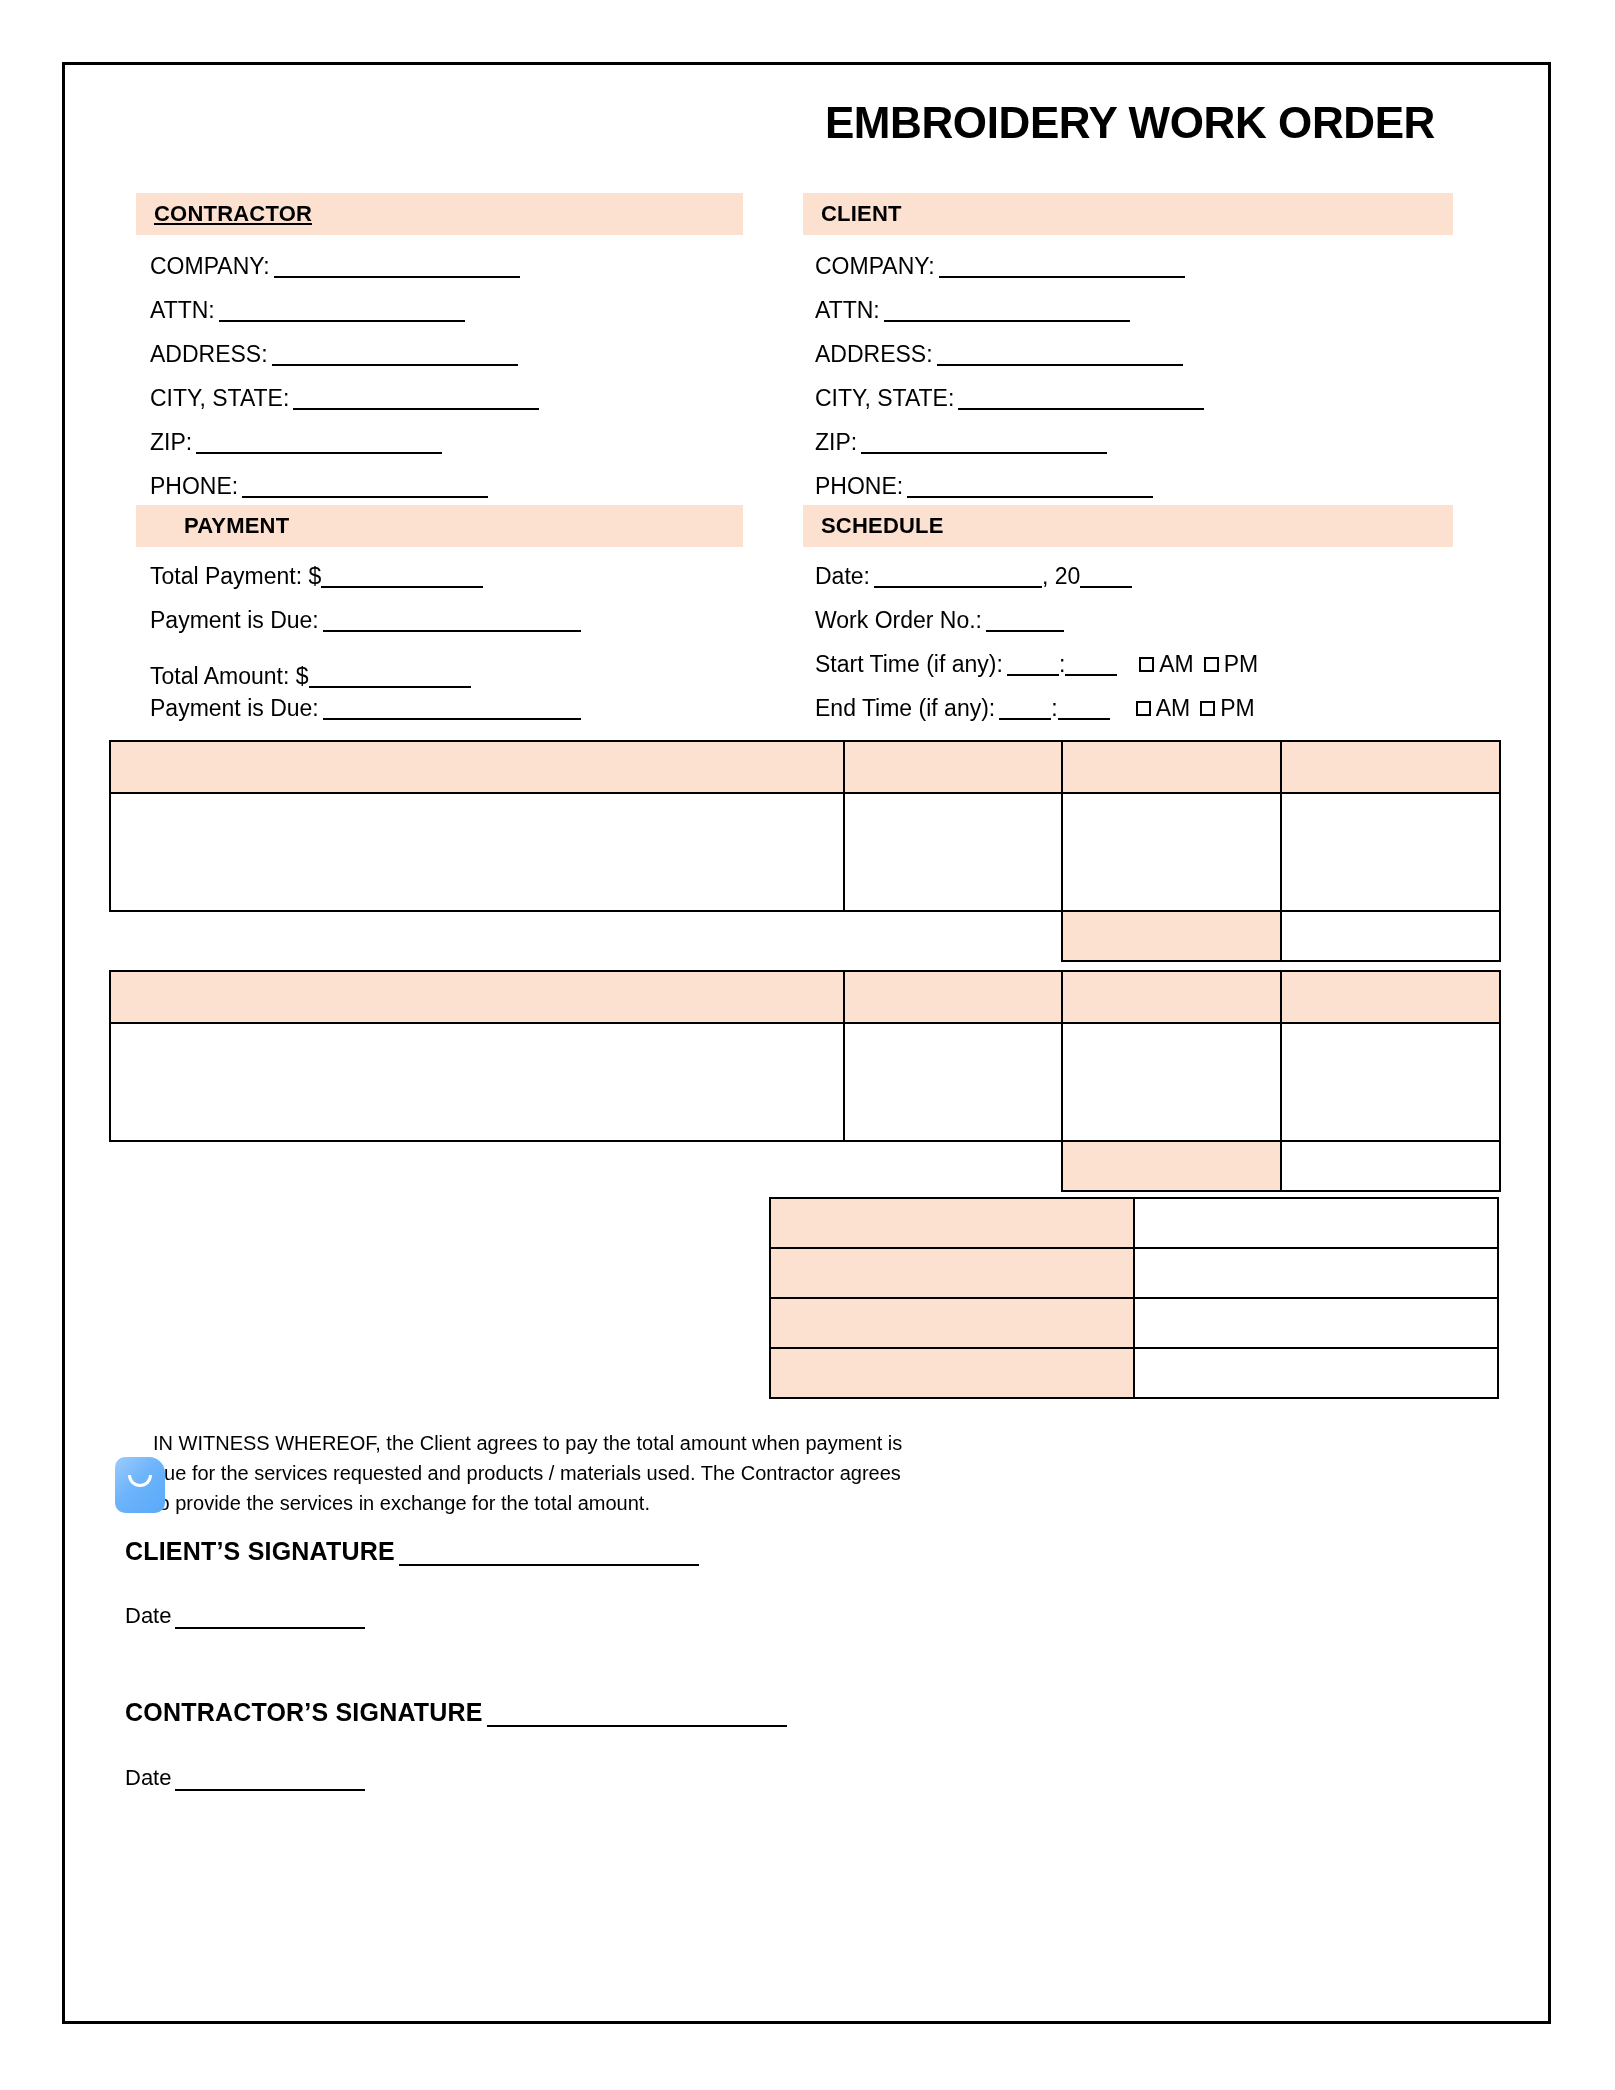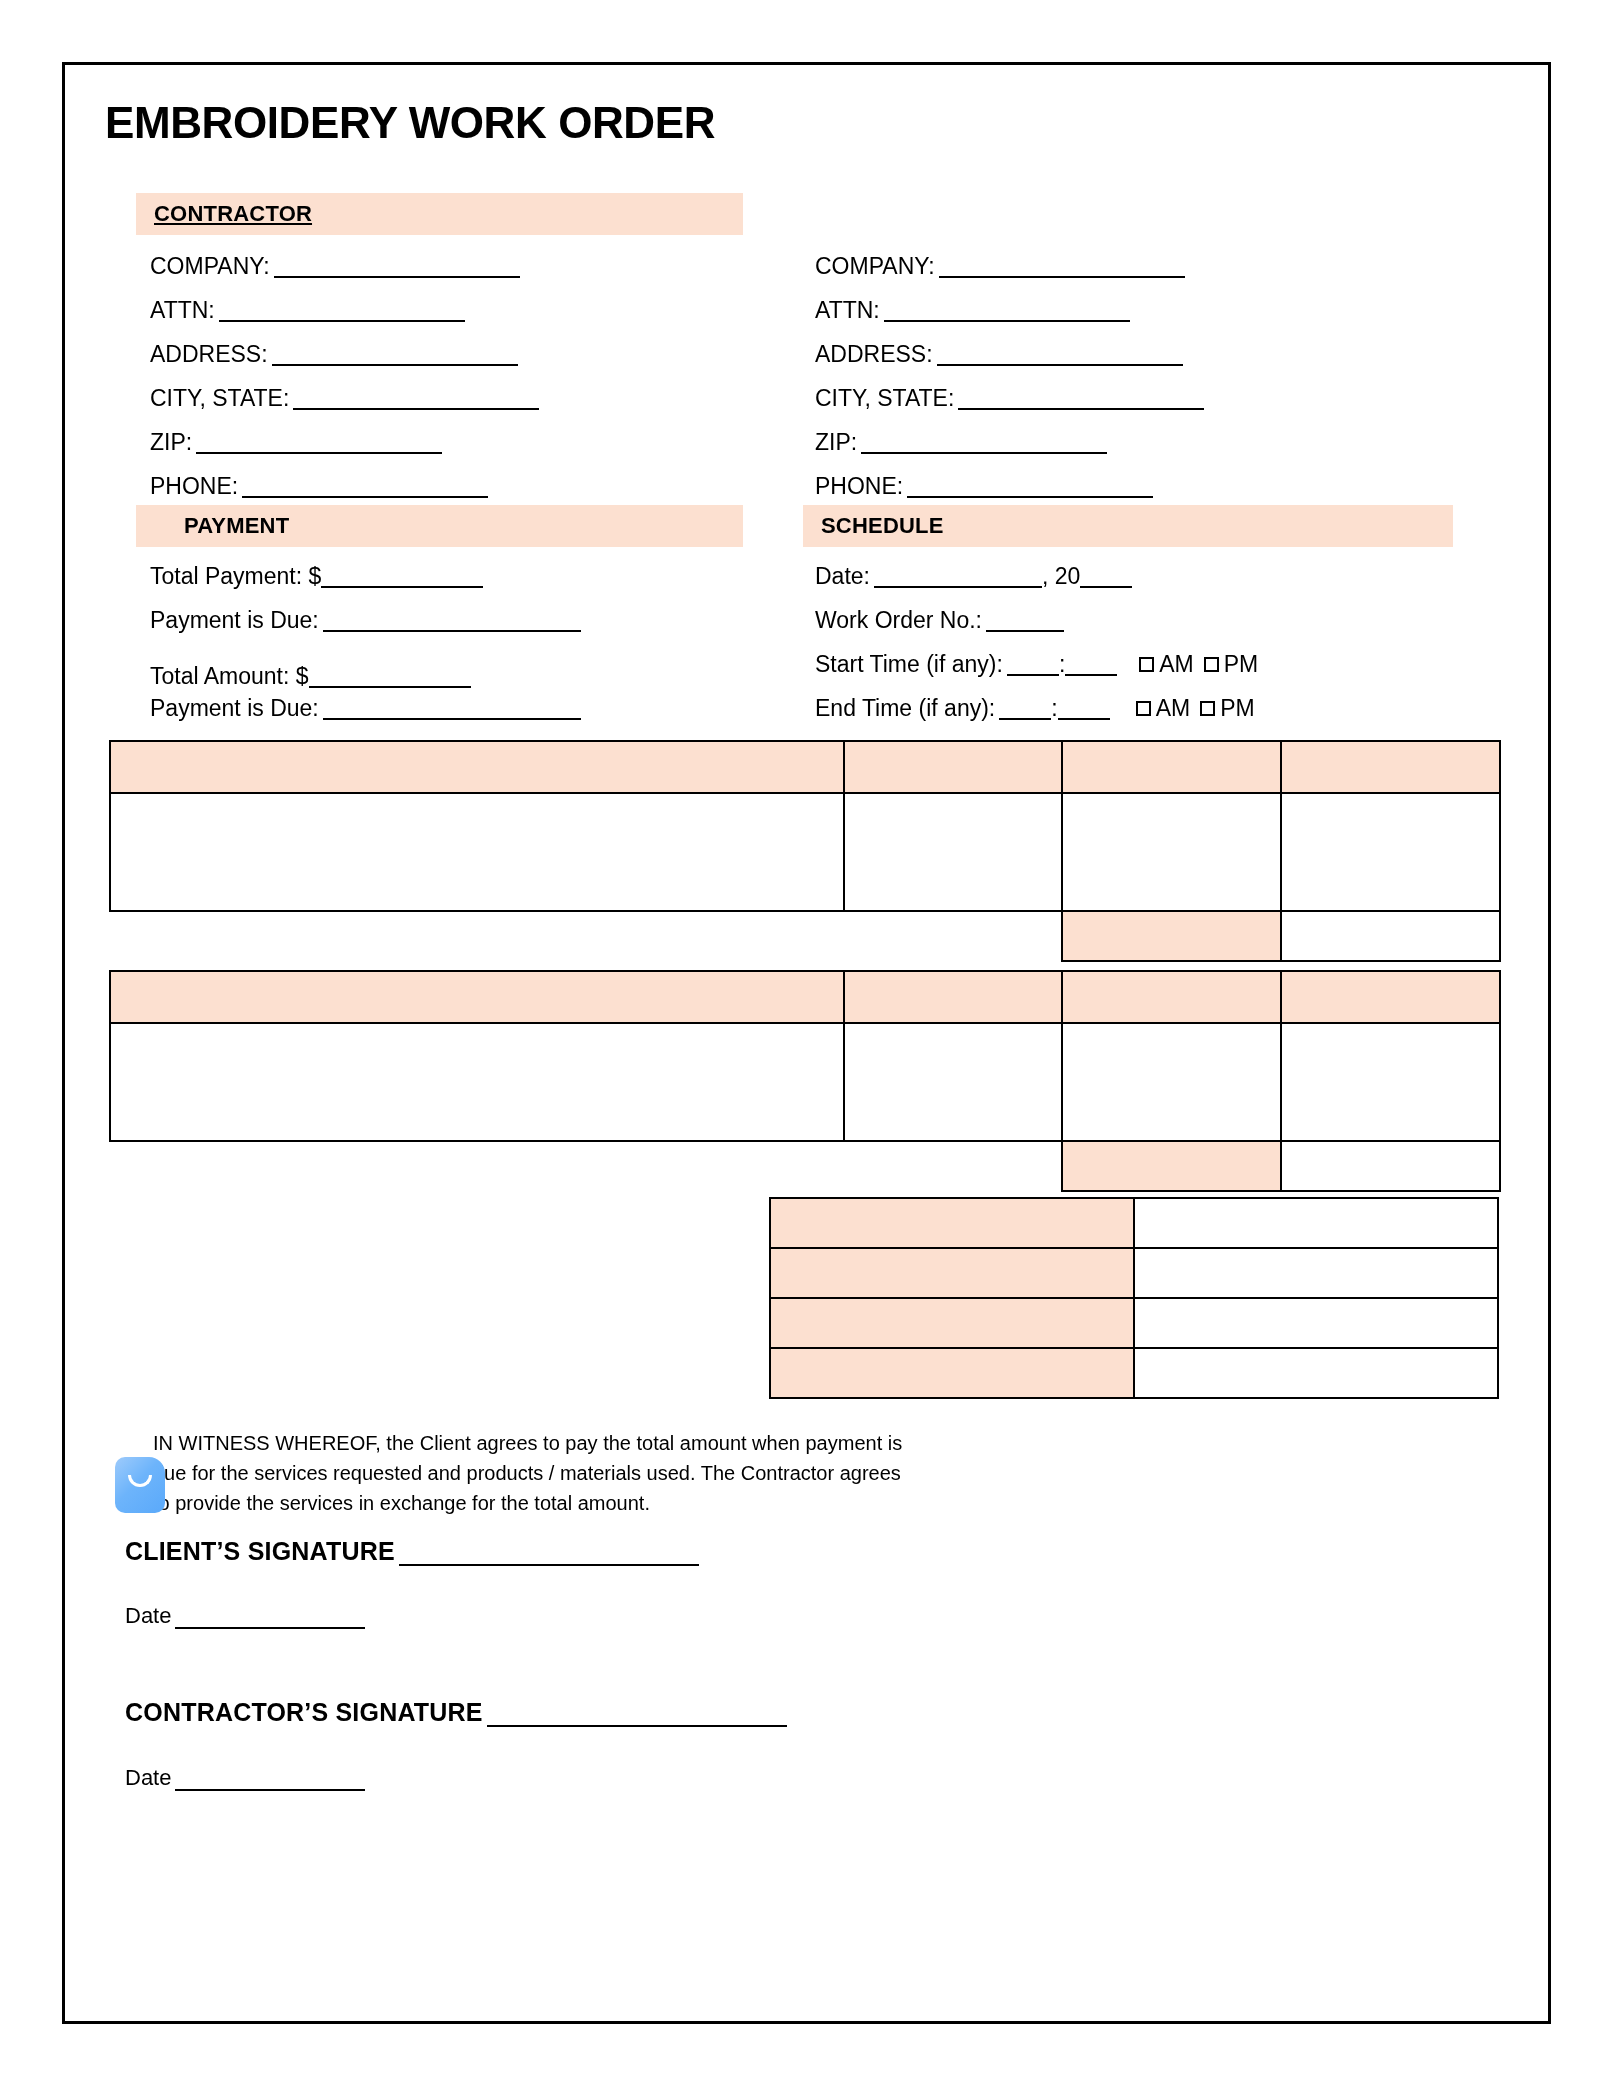--- a/index.html
+++ b/index.html
@@ -34,21 +34,21 @@
     right: 0;
     bottom: 0;
   }
 
   
   .doc-title {
     position: absolute;
     left: 40px;
     top: 33px;
     width: 1330px;
-    text-align: left;
+    text-align: right;
     font-size: 44px;
     font-weight: bold;
     letter-spacing: -0.4px;
     white-space: nowrap;
   }
 
   
   .bar {
     position: absolute;
     background: #fce0d0;
@@ -207,20 +207,21 @@
   <div class="field col-left" style="top:366px">
     <span class="lbl">ZIP:</span><span class="rule" style="width:246px"></span>
   </div>
   <div class="field col-left" style="top:410px">
     <span class="lbl">PHONE:</span><span class="rule" style="width:246px"></span>
   </div>
   <div class="field col-left" style="top:454px">
     <span class="lbl">E-MAIL:</span><span class="rule" style="width:246px"></span>
   </div>
 
+  <div class="bar bar-right bar-client">CLIENT</div>
 
   <div class="field col-right" style="top:190px">
     <span class="lbl">COMPANY:</span><span class="rule" style="width:246px"></span>
   </div>
   <div class="field col-right" style="top:234px">
     <span class="lbl">ATTN:</span><span class="rule" style="width:246px"></span>
   </div>
   <div class="field col-right" style="top:278px">
     <span class="lbl">ADDRESS:</span><span class="rule" style="width:246px"></span>
   </div>

